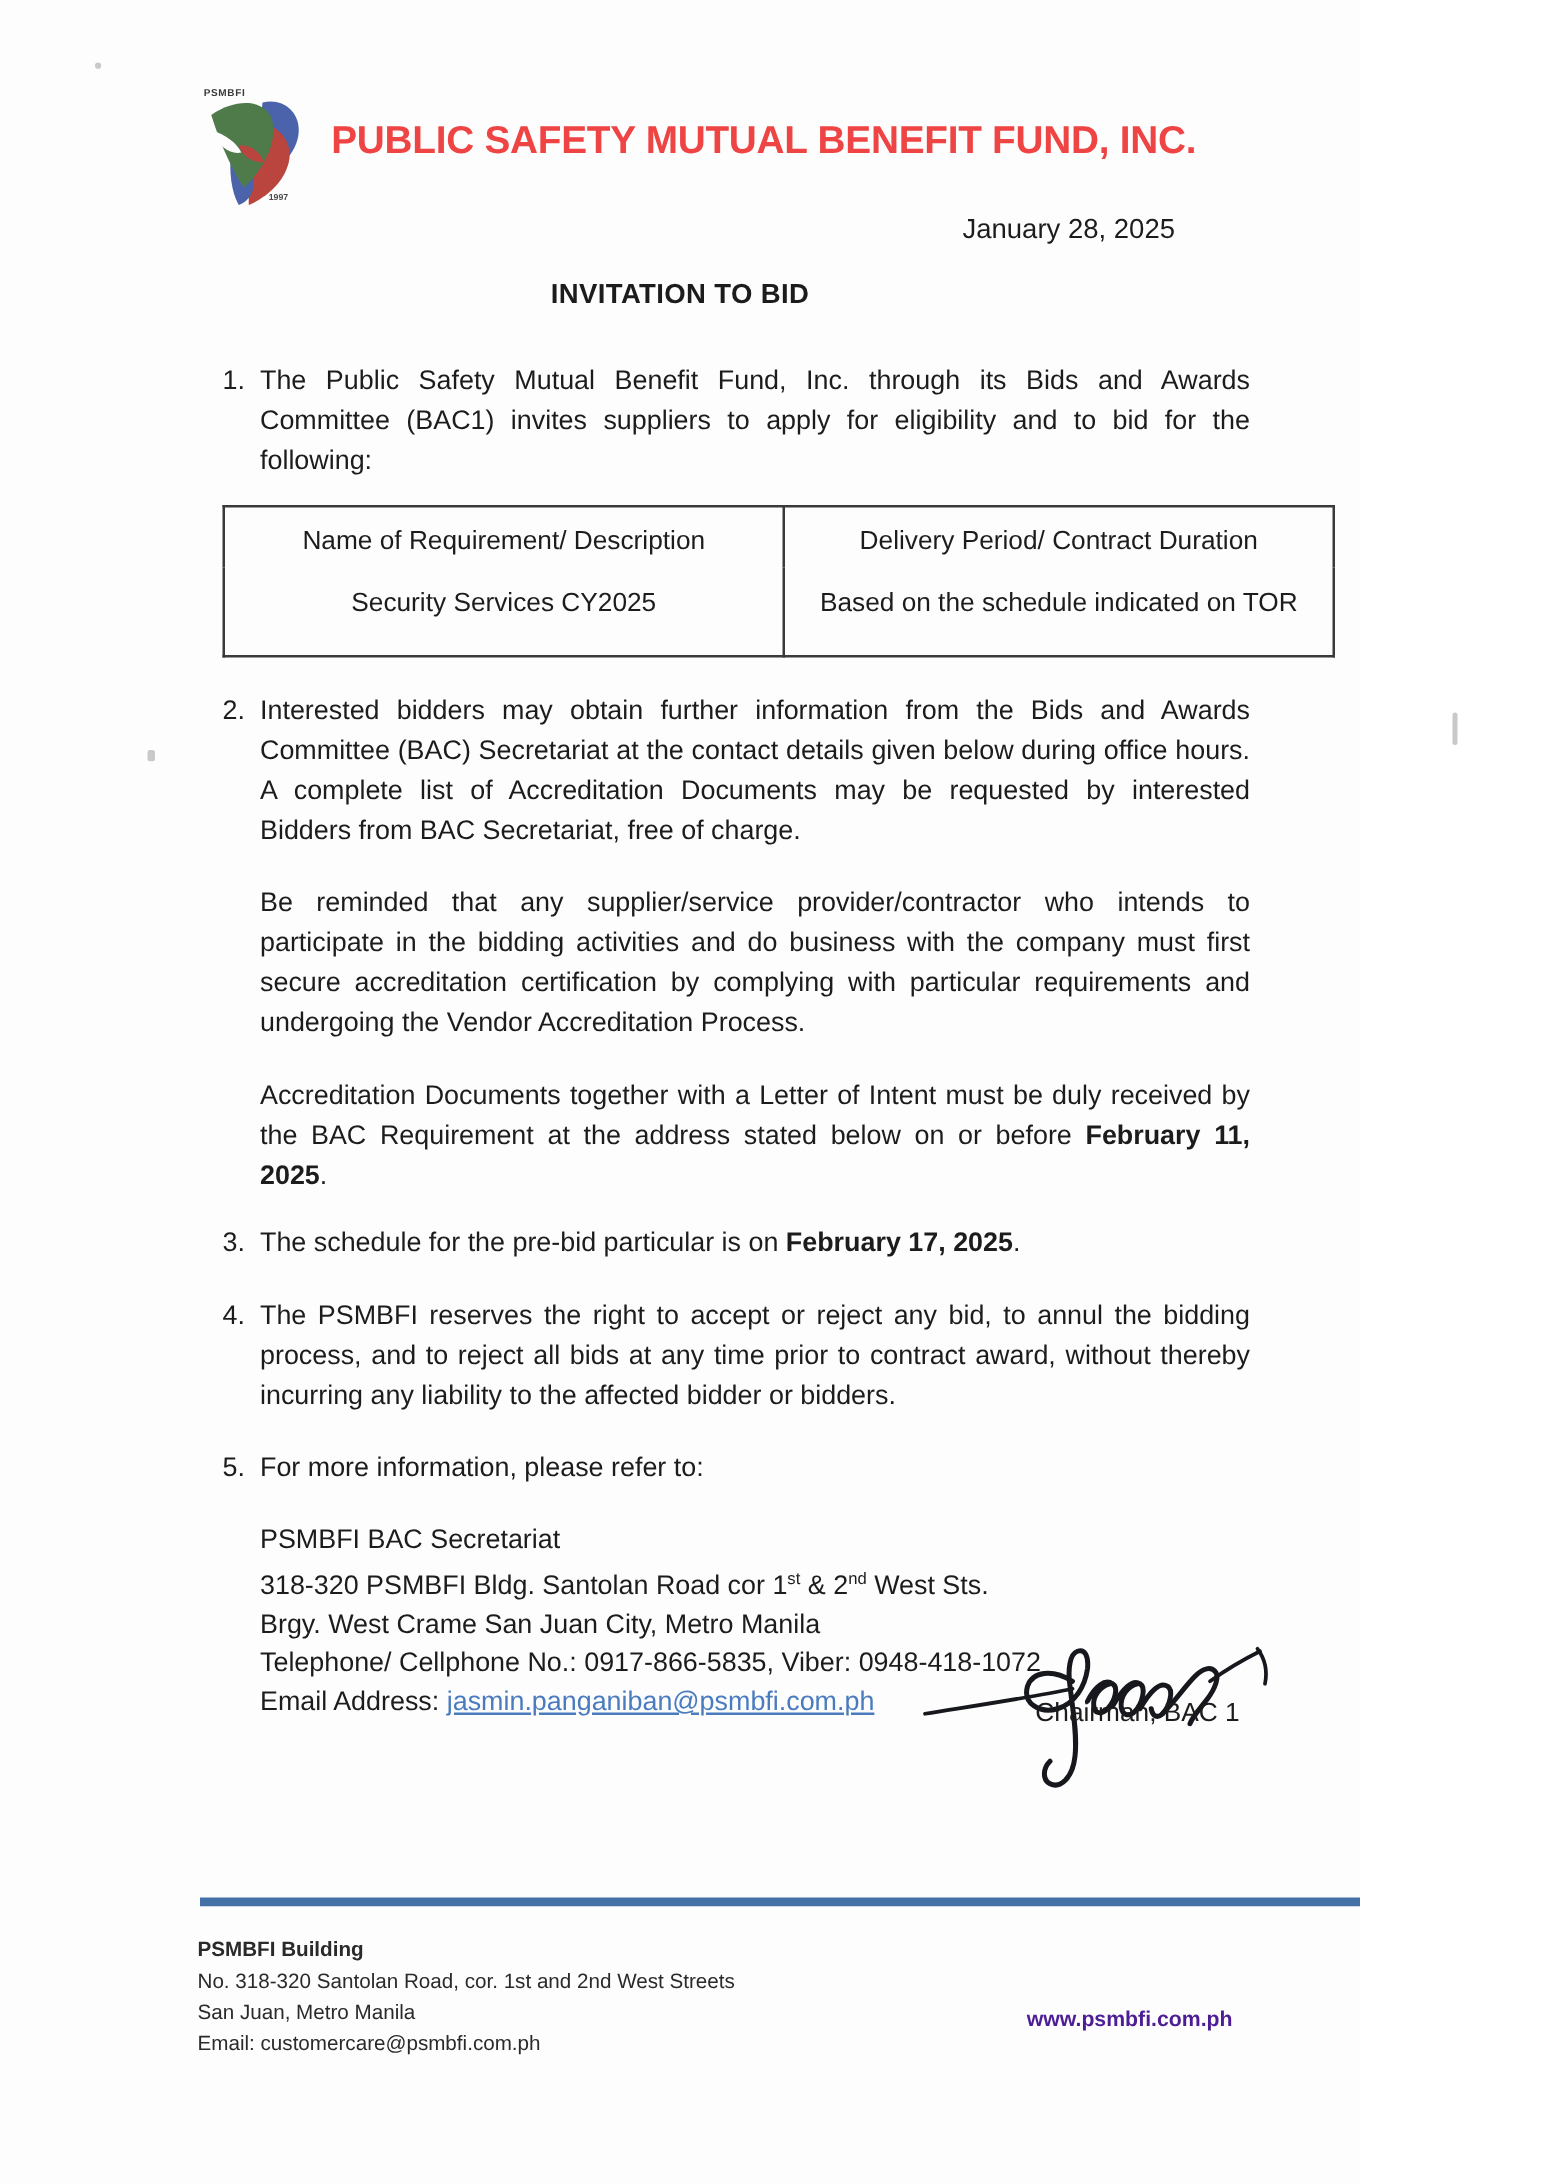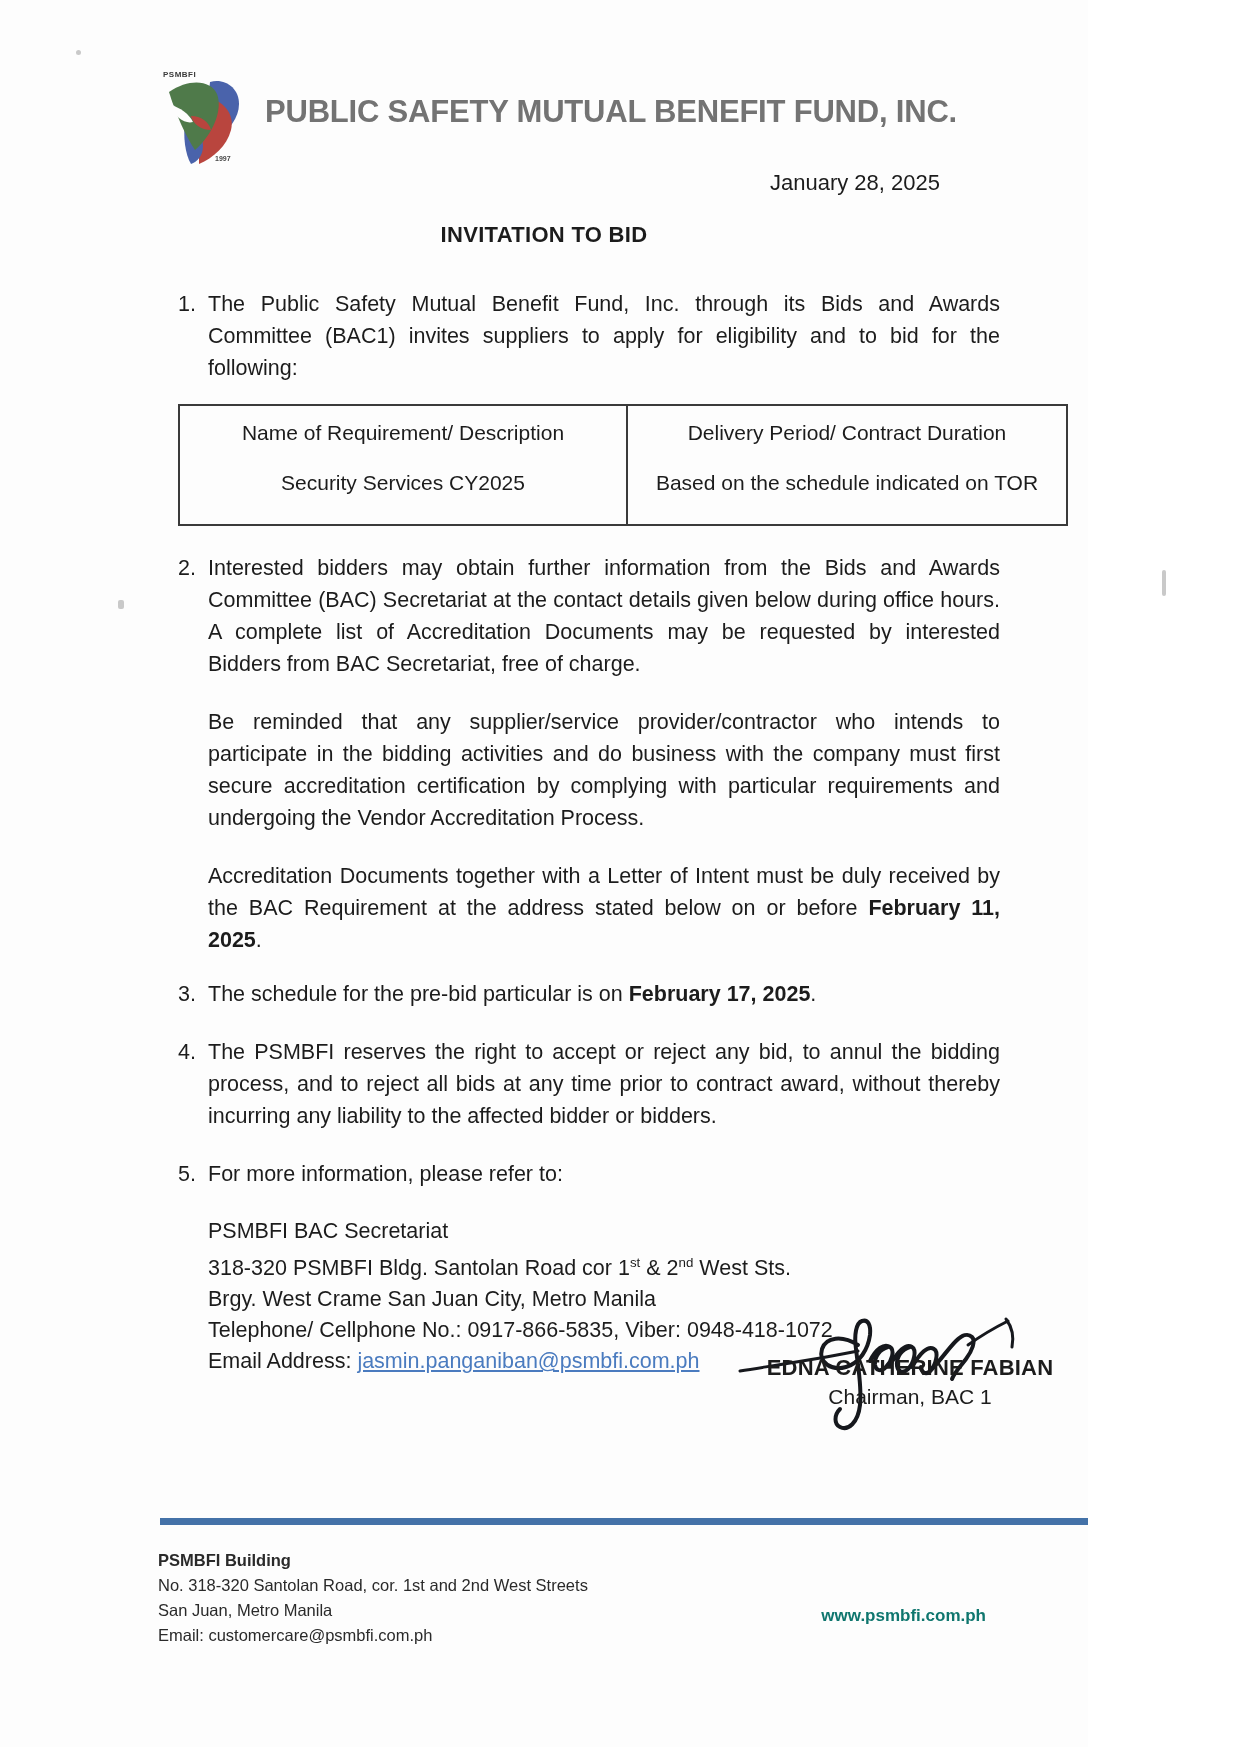--- a/index.html
+++ b/index.html
@@ -55,21 +55,21 @@
     left: 60px;
     bottom: 4px;
     font-size: 7px;
     font-weight: bold;
     color: #4a4a4a;
   }
   .org-title {
     font-size: 31px;
     font-weight: bold;
     letter-spacing: -0.2px;
-    color: #737373;
+    color: #ef4444;
     white-space: nowrap;
     font-family: "Liberation Sans", sans-serif;
   }
 
   .doc-date {
     position: absolute;
     right: 148px;
     top: 170px;
     font-size: 22px;
     color: #1c1c1c;
@@ -202,21 +202,21 @@
   }
   .footer-left {
     font-size: 16.5px;
     line-height: 25px;
     color: #2a2a2a;
   }
   .footer-left .f-bold { font-weight: bold; }
   .footer-site {
     font-size: 17px;
     font-weight: bold;
-    color: #0f766e;
+    color: #4c1d95;
     margin-top: 58px;
     margin-right: 112px;
     white-space: nowrap;
   }
 
   
   .scan-mark {
     position: absolute;
     background: #c9c9c9;
     border-radius: 50%;
@@ -327,21 +327,20 @@
         <path d="M10 66 C60 58 100 52 128 46" stroke-width="3"></path>
         <path d="M128 40 C112 30 96 32 92 44 C88 58 102 66 116 62 C130 58 138 44 140 30 C141 20 138 14 132 16 C126 18 124 30 126 44 C128 62 132 82 130 100 C128 118 118 126 110 122 C104 119 104 110 110 104" stroke-width="4"></path>
         <path d="M140 56 C146 44 154 38 160 42 C165 45 162 56 156 62 C151 67 146 66 145 60 C144 52 150 44 158 42" stroke-width="4"></path>
         <path d="M160 60 C168 46 176 38 182 42 C187 45 184 58 178 64 C173 69 168 67 167 61 C166 52 172 44 180 42" stroke-width="4"></path>
         <path d="M182 62 C190 48 198 40 204 44 C209 47 206 60 200 66 C196 70 192 68 191 62" stroke-width="4"></path>
         <path d="M200 66 C210 56 218 44 226 36 C232 30 238 28 242 32 C246 36 242 46 236 54 C230 62 224 68 222 74" stroke-width="4"></path>
         <path d="M238 40 C252 30 266 22 278 16" stroke-width="3"></path>
         <path d="M276 14 C282 22 284 32 282 42" stroke-width="3"></path>
       </g>
     </svg>
-    <div class="sig-name">EDNA CATHERINE FABIAN</div>
     <div class="sig-role">Chairman, BAC 1</div>
   </div>
 
   <div class="footer-rule"></div>
   <div class="footer">
     <div class="footer-left">
       <div class="f-bold">PSMBFI Building</div>
       <div>No. 318-320 Santolan Road, cor. 1st and 2nd West Streets</div>
       <div>San Juan, Metro Manila</div>
       <div>Email: customercare@psmbfi.com.ph</div>

